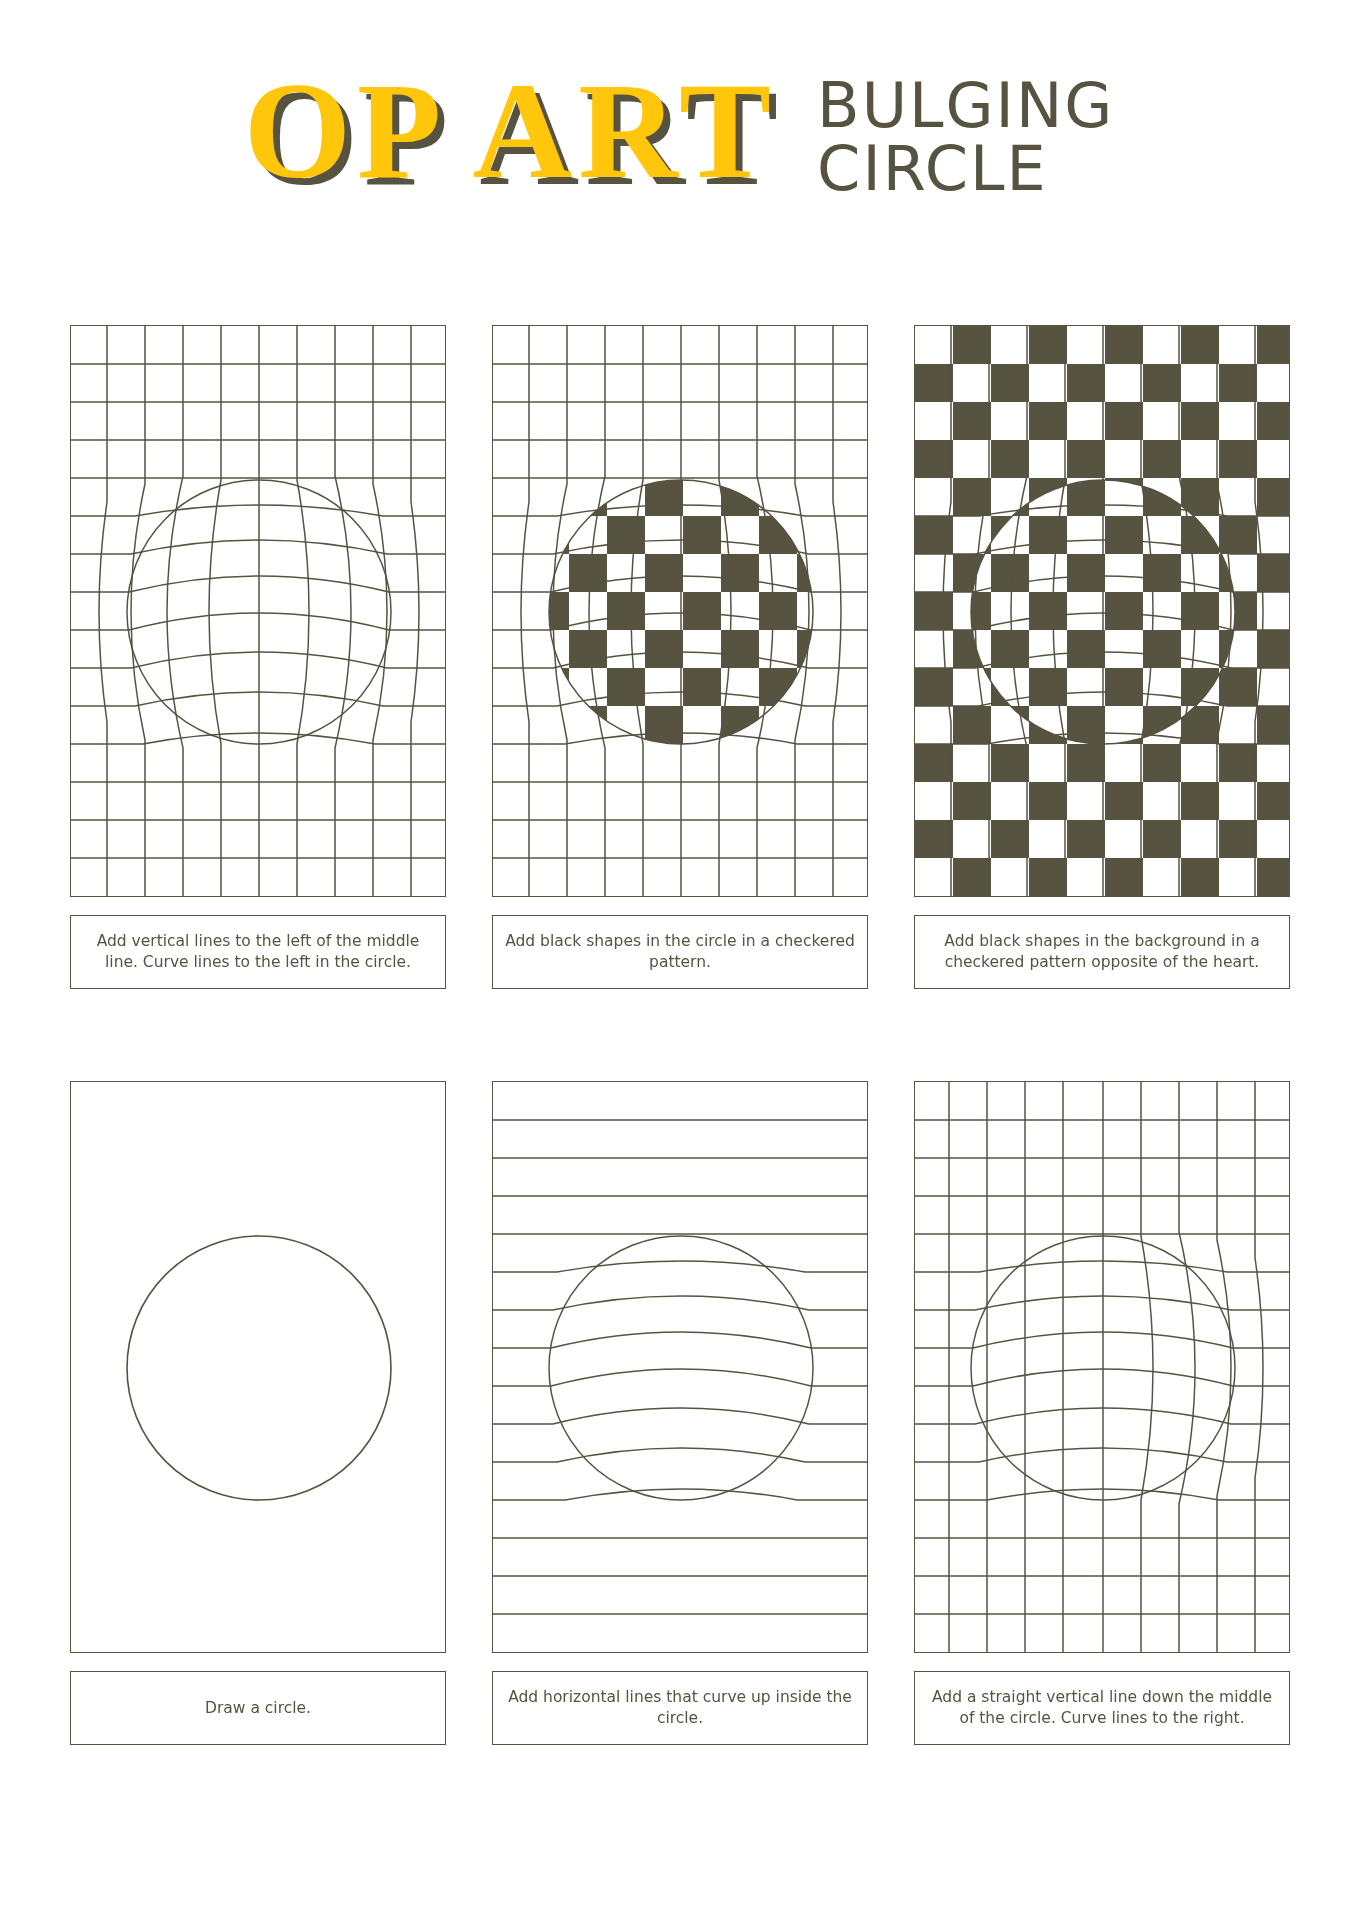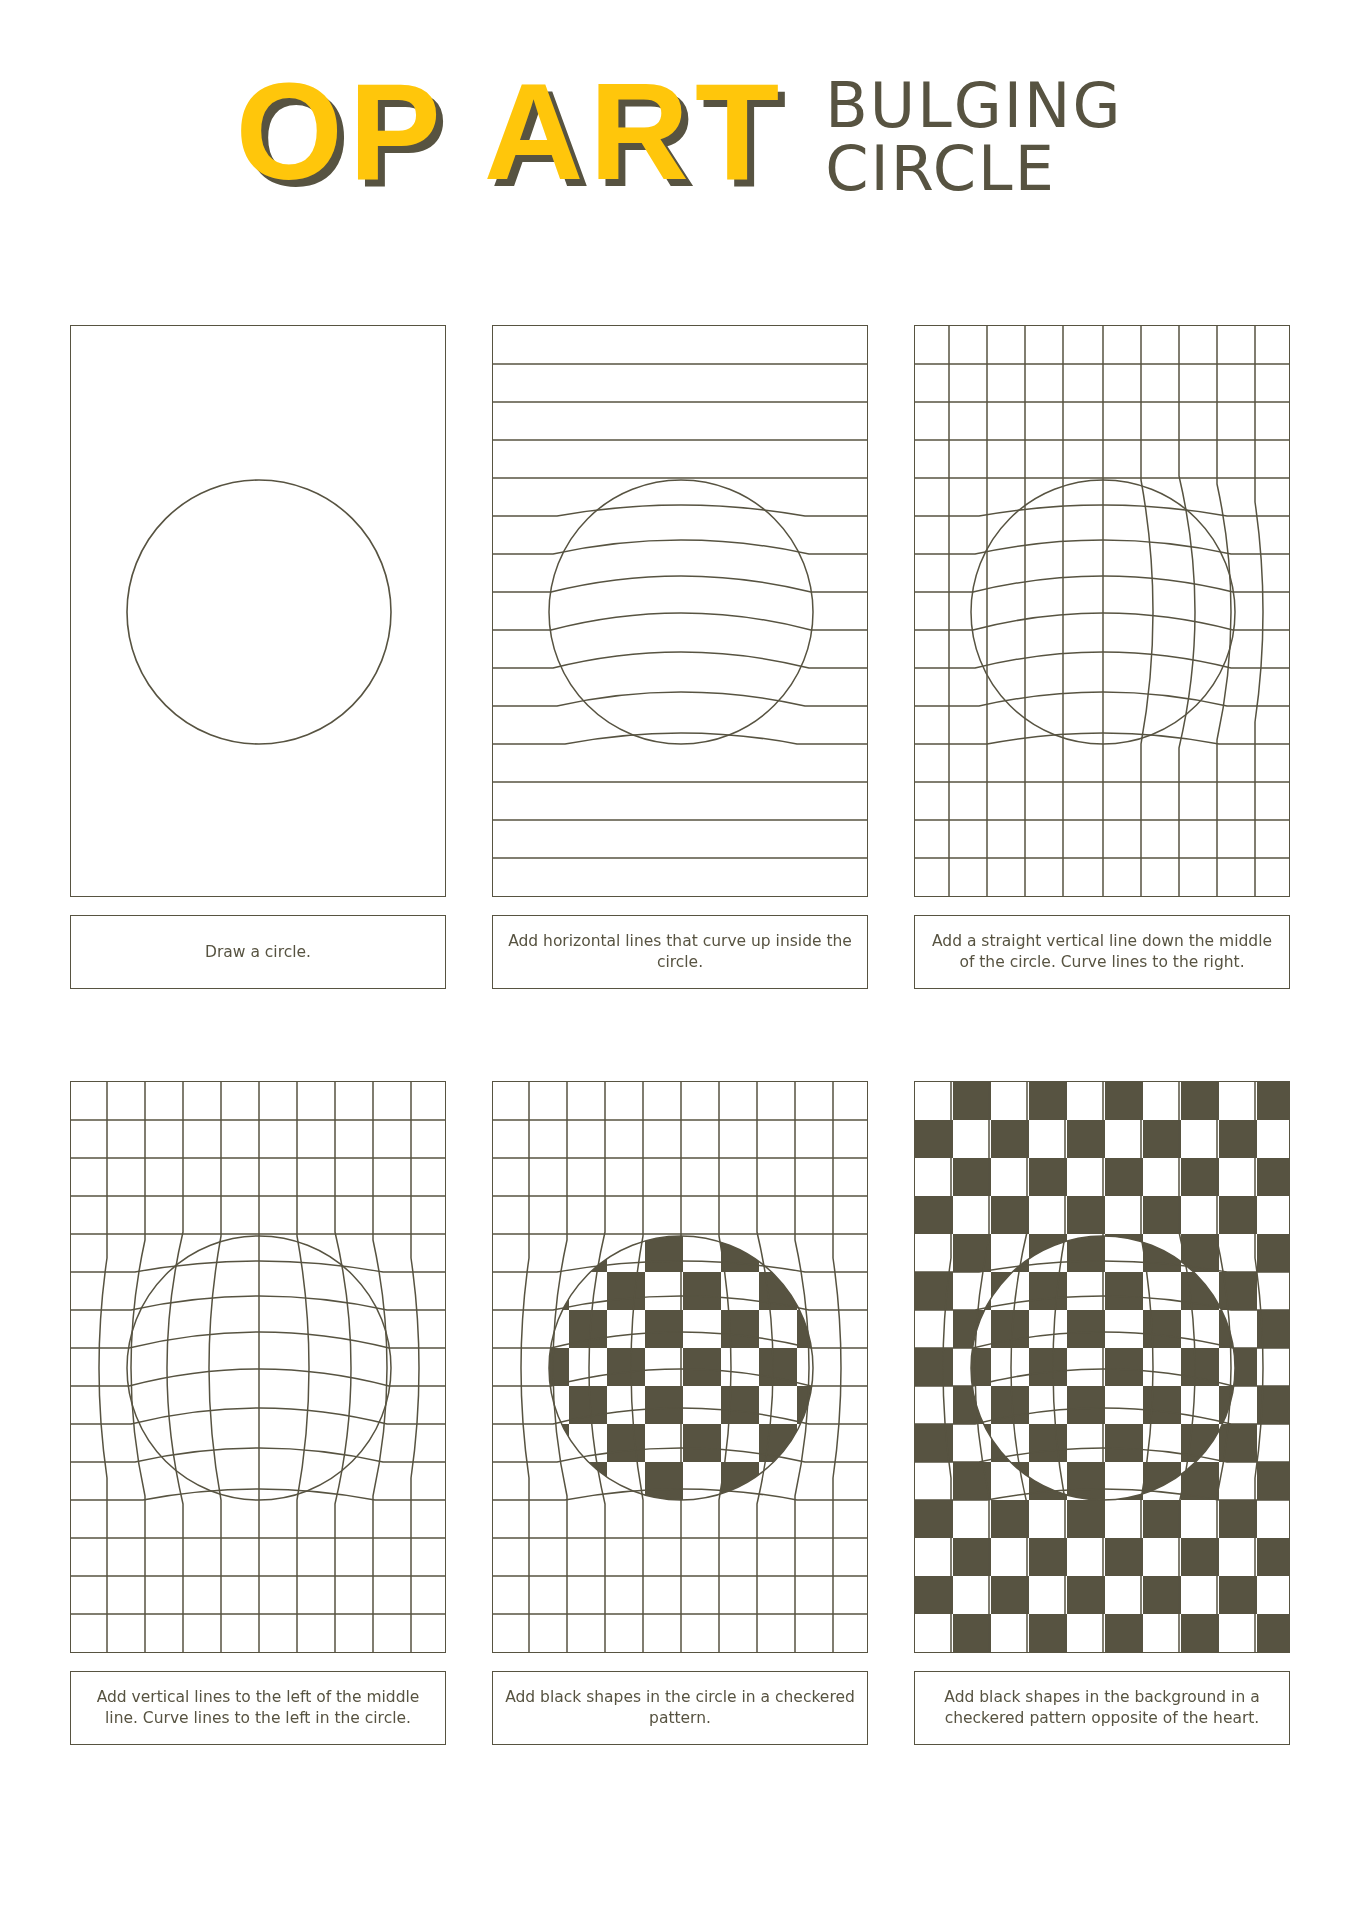--- a/index.html
+++ b/index.html
@@ -21,21 +21,21 @@
     position: absolute;
     left: 0;
     top: 50px;
     width: 1358px;
     height: 190px;
     display: flex;
     align-items: flex-start;
     justify-content: center;
   }
   .title-op-art {
-    font-family: Liberation Sans, sans-serif;
+    font-family: Liberation Serif, serif;
     font-weight: bold;
     font-size: 138px;
     line-height: 150px;
     letter-spacing: 6px;
     color: #FFC60B;
     text-shadow: 7px 7px 0 #575341;
     white-space: nowrap;
     margin-top: 6px;
   }
   .title-sub {
@@ -98,103 +98,20 @@
 </head>
 <body>
 
 <div class="title-row">
   <div class="title-op-art">OP ART</div>
   <div class="title-sub">BULGING
 CIRCLE</div>
 </div>
 
 <div class="steps">
-
-  <div class="row">
-
-    <div class="panel">
-      <div class="art-box">
-        <svg width="376" height="572" viewBox="0 0 376 572">
-          <circle cx="188" cy="286" r="132" fill="none" stroke="#575341" stroke-width="1.6"></circle>
-        </svg>
-      </div>
-      <div class="caption-box">
-        <div class="caption-text">Draw a circle.</div>
-      </div>
-    </div>
-
-    <div class="panel">
-      <div class="art-box">
-        <svg width="376" height="572" viewBox="0 0 376 572">
-          <g fill="none" stroke="#575341" stroke-width="1.5">
-
-            <path d="M0 38 H376"></path>
-            <path d="M0 76 H376"></path>
-            <path d="M0 114 H376"></path>
-            <path d="M0 152 H376"></path>
-
-            <path d="M0 190 H64 Q188 168 312 190 H376"></path>
-            <path d="M0 228 H60 Q188 200 316 228 H376"></path>
-            <path d="M0 266 H58 Q188 234 318 266 H376"></path>
-            <path d="M0 304 H58 Q188 270 318 304 H376"></path>
-            <path d="M0 342 H60 Q188 310 316 342 H376"></path>
-            <path d="M0 380 H64 Q188 352 312 380 H376"></path>
-            <path d="M0 418 H72 Q188 396 304 418 H376"></path>
-            <path d="M0 456 H376"></path>
-            <path d="M0 494 H376"></path>
-            <path d="M0 532 H376"></path>
-            <circle cx="188" cy="286" r="132"></circle>
-          </g>
-        </svg>
-      </div>
-      <div class="caption-box">
-        <div class="caption-text">Add horizontal lines that curve up inside the circle.</div>
-      </div>
-    </div>
-
-    <div class="panel">
-      <div class="art-box">
-        <svg width="376" height="572" viewBox="0 0 376 572">
-          <g fill="none" stroke="#575341" stroke-width="1.5">
-
-            <path d="M0 38 H376"></path>
-              <path d="M0 76 H376"></path>
-              <path d="M0 114 H376"></path>
-              <path d="M0 152 H376"></path>
-            <path d="M0 190 H64 Q188 168 312 190 H376"></path>
-            <path d="M0 228 H60 Q188 200 316 228 H376"></path>
-            <path d="M0 266 H58 Q188 234 318 266 H376"></path>
-            <path d="M0 304 H58 Q188 270 318 304 H376"></path>
-            <path d="M0 342 H60 Q188 310 316 342 H376"></path>
-            <path d="M0 380 H64 Q188 352 312 380 H376"></path>
-            <path d="M0 418 H72 Q188 396 304 418 H376"></path>
-            <path d="M0 456 H376"></path>
-              <path d="M0 494 H376"></path>
-              <path d="M0 532 H376"></path>
-
-            <path d="M34 0 V572"></path>
-              <path d="M72 0 V572"></path>
-              <path d="M110 0 V572"></path>
-            <path d="M148 0 V572"></path>
-
-            <path d="M188 0 V572"></path>
-
-            <path d="M226 0 V154 Q250 286 226 418 V572"></path>
-            <path d="M264 0 V150 Q296 286 264 422 V572"></path>
-            <path d="M302 0 V158 Q330 286 302 414 V572"></path>
-            <path d="M340 0 V176 Q356 286 340 396 V572"></path>
-            <circle cx="188" cy="286" r="132"></circle>
-          </g>
-        </svg>
-      </div>
-      <div class="caption-box">
-        <div class="caption-text">Add a straight vertical line down the middle of the circle. Curve lines to the right.</div>
-      </div>
-    </div>
-  </div>
 
   <div class="row">
 
     <div class="panel">
       <div class="art-box">
         <svg width="376" height="572" viewBox="0 0 376 572">
           <g fill="none" stroke="#575341" stroke-width="1.5">
             <path d="M0 38 H376"></path>
               <path d="M0 76 H376"></path>
               <path d="M0 114 H376"></path>
@@ -324,13 +241,96 @@
             <path d="M340 0 V176 Q356 286 340 396 V572"></path>
             <circle cx="188" cy="286" r="132"></circle>
           </g>
         </svg>
       </div>
       <div class="caption-box">
         <div class="caption-text">Add black shapes in the background in a checkered pattern opposite of the heart.</div>
       </div>
     </div>
   </div>
+
+  <div class="row">
+
+    <div class="panel">
+      <div class="art-box">
+        <svg width="376" height="572" viewBox="0 0 376 572">
+          <circle cx="188" cy="286" r="132" fill="none" stroke="#575341" stroke-width="1.6"></circle>
+        </svg>
+      </div>
+      <div class="caption-box">
+        <div class="caption-text">Draw a circle.</div>
+      </div>
+    </div>
+
+    <div class="panel">
+      <div class="art-box">
+        <svg width="376" height="572" viewBox="0 0 376 572">
+          <g fill="none" stroke="#575341" stroke-width="1.5">
+
+            <path d="M0 38 H376"></path>
+            <path d="M0 76 H376"></path>
+            <path d="M0 114 H376"></path>
+            <path d="M0 152 H376"></path>
+
+            <path d="M0 190 H64 Q188 168 312 190 H376"></path>
+            <path d="M0 228 H60 Q188 200 316 228 H376"></path>
+            <path d="M0 266 H58 Q188 234 318 266 H376"></path>
+            <path d="M0 304 H58 Q188 270 318 304 H376"></path>
+            <path d="M0 342 H60 Q188 310 316 342 H376"></path>
+            <path d="M0 380 H64 Q188 352 312 380 H376"></path>
+            <path d="M0 418 H72 Q188 396 304 418 H376"></path>
+            <path d="M0 456 H376"></path>
+            <path d="M0 494 H376"></path>
+            <path d="M0 532 H376"></path>
+            <circle cx="188" cy="286" r="132"></circle>
+          </g>
+        </svg>
+      </div>
+      <div class="caption-box">
+        <div class="caption-text">Add horizontal lines that curve up inside the circle.</div>
+      </div>
+    </div>
+
+    <div class="panel">
+      <div class="art-box">
+        <svg width="376" height="572" viewBox="0 0 376 572">
+          <g fill="none" stroke="#575341" stroke-width="1.5">
+
+            <path d="M0 38 H376"></path>
+              <path d="M0 76 H376"></path>
+              <path d="M0 114 H376"></path>
+              <path d="M0 152 H376"></path>
+            <path d="M0 190 H64 Q188 168 312 190 H376"></path>
+            <path d="M0 228 H60 Q188 200 316 228 H376"></path>
+            <path d="M0 266 H58 Q188 234 318 266 H376"></path>
+            <path d="M0 304 H58 Q188 270 318 304 H376"></path>
+            <path d="M0 342 H60 Q188 310 316 342 H376"></path>
+            <path d="M0 380 H64 Q188 352 312 380 H376"></path>
+            <path d="M0 418 H72 Q188 396 304 418 H376"></path>
+            <path d="M0 456 H376"></path>
+              <path d="M0 494 H376"></path>
+              <path d="M0 532 H376"></path>
+
+            <path d="M34 0 V572"></path>
+              <path d="M72 0 V572"></path>
+              <path d="M110 0 V572"></path>
+            <path d="M148 0 V572"></path>
+
+            <path d="M188 0 V572"></path>
+
+            <path d="M226 0 V154 Q250 286 226 418 V572"></path>
+            <path d="M264 0 V150 Q296 286 264 422 V572"></path>
+            <path d="M302 0 V158 Q330 286 302 414 V572"></path>
+            <path d="M340 0 V176 Q356 286 340 396 V572"></path>
+            <circle cx="188" cy="286" r="132"></circle>
+          </g>
+        </svg>
+      </div>
+      <div class="caption-box">
+        <div class="caption-text">Add a straight vertical line down the middle of the circle. Curve lines to the right.</div>
+      </div>
+    </div>
+  </div>
 </div>
 
 </body></html>

